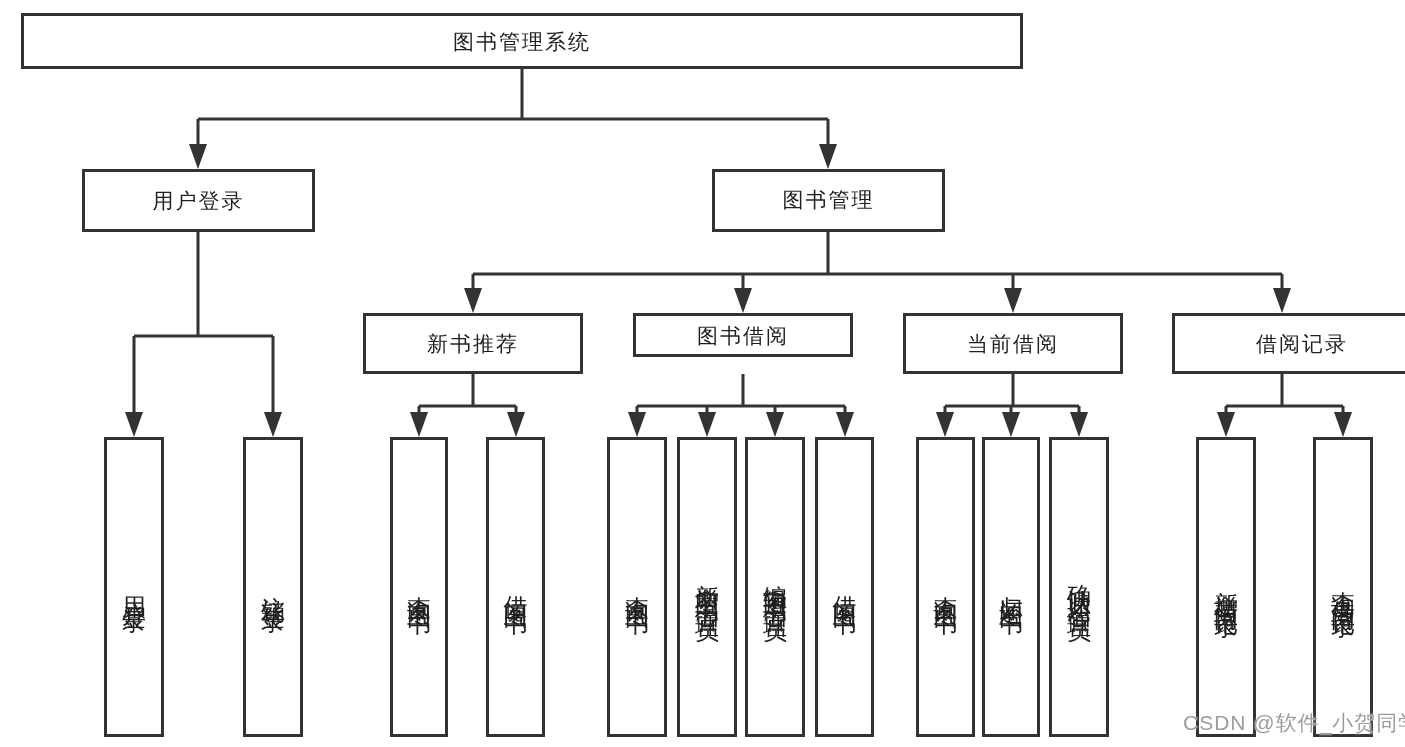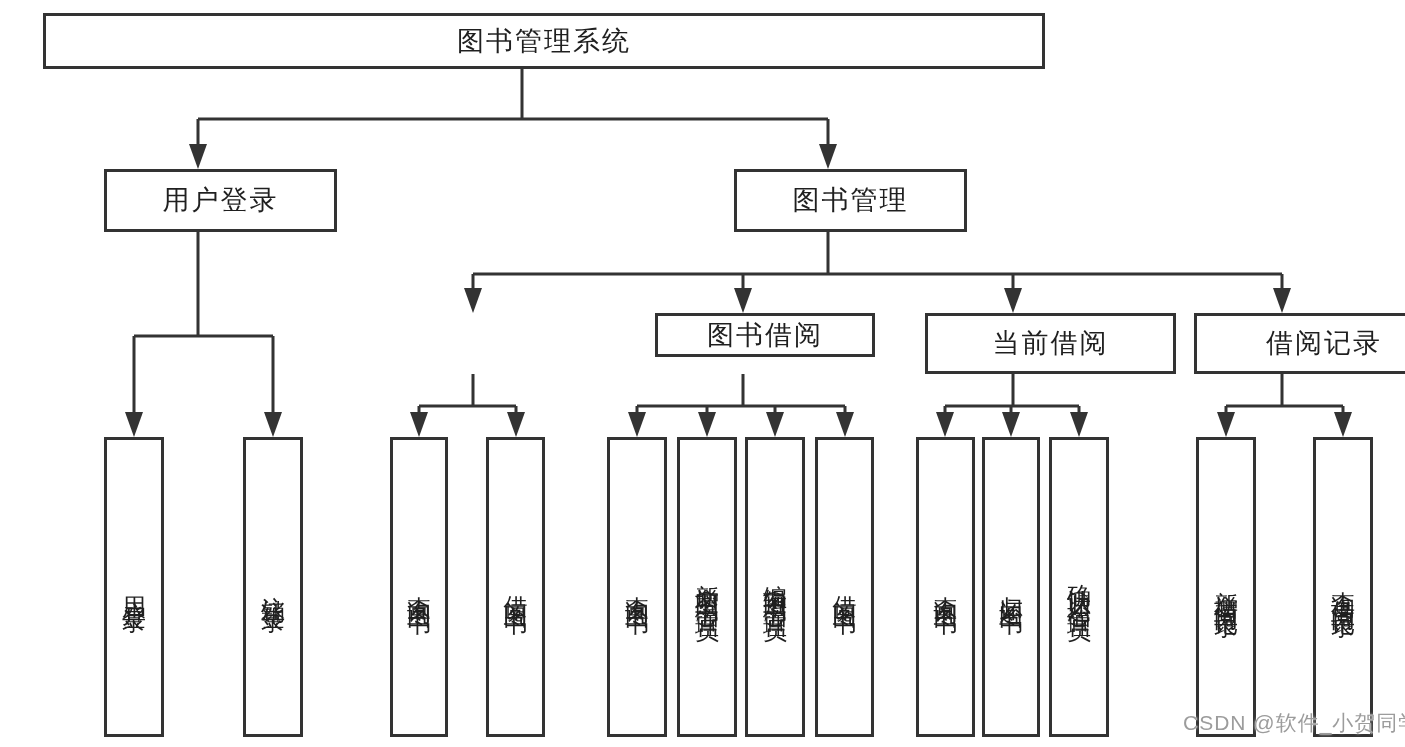--- a/index.html
+++ b/index.html
@@ -26,24 +26,23 @@
     box-sizing: border-box;
     border: 3px solid #333333;
     background: #ffffff;
     color: #1f1f1f;
     display: flex;
     align-items: center;
     justify-content: center;
     text-align: center;
   }
   .hnode {
-    font-size: 27px;
+    font-size: 21px;
     letter-spacing: 2px;
     line-height: 1;
-    margin-left: 22px;
   }
   .vnode .vtext {
     writing-mode: vertical-rl;
     text-orientation: mixed;
     font-size: 24px;
     letter-spacing: 5px;
     line-height: 1;
     white-space: nowrap;
   }
   .watermark {
@@ -104,22 +103,23 @@
       <polygon points="1226,437 1217,412 1235,412"></polygon>
       <polygon points="1343,437 1334,412 1352,412"></polygon>
     </g>
   </svg>
 
   <div class="node hnode" style="left:21px; top:13px; width:1002px; height:56px;">图书管理系统</div>
 
   <div class="node hnode" style="left:82px; top:169px; width:233px; height:63px;">用户登录</div>
   <div class="node hnode" style="left:712px; top:169px; width:233px; height:63px;font-family:Liberation Serif, serif;">图书管理</div>
 
+  <div class="node hnode" style="left:363px; top:313px; width:220px; height:61px;">新书推荐</div>
   <div class="node hnode" style="left:633px; top:313px; width:220px; height:44px;">图书借阅</div>
-  <div class="node hnode" style="left:903px; top:313px; width:251px; height:61px;text-align:right;">当前借阅</div>
+  <div class="node hnode" style="left:903px; top:313px; width:220px; height:61px;text-align:right;">当前借阅</div>
   <div class="node hnode" style="left:1172px; top:313px; width:260px; height:61px;">借阅记录</div>
 
   <div class="node vnode" style="left:104px; top:437px; width:60px; height:300px;">
     <span class="vtext">用户登录</span>
   </div>
   <div class="node vnode" style="left:243px; top:437px; width:60px; height:300px;">
     <span class="vtext">注销登录</span>
   </div>
 
   <div class="node vnode" style="left:390px; top:437px; width:58px; height:300px;">

